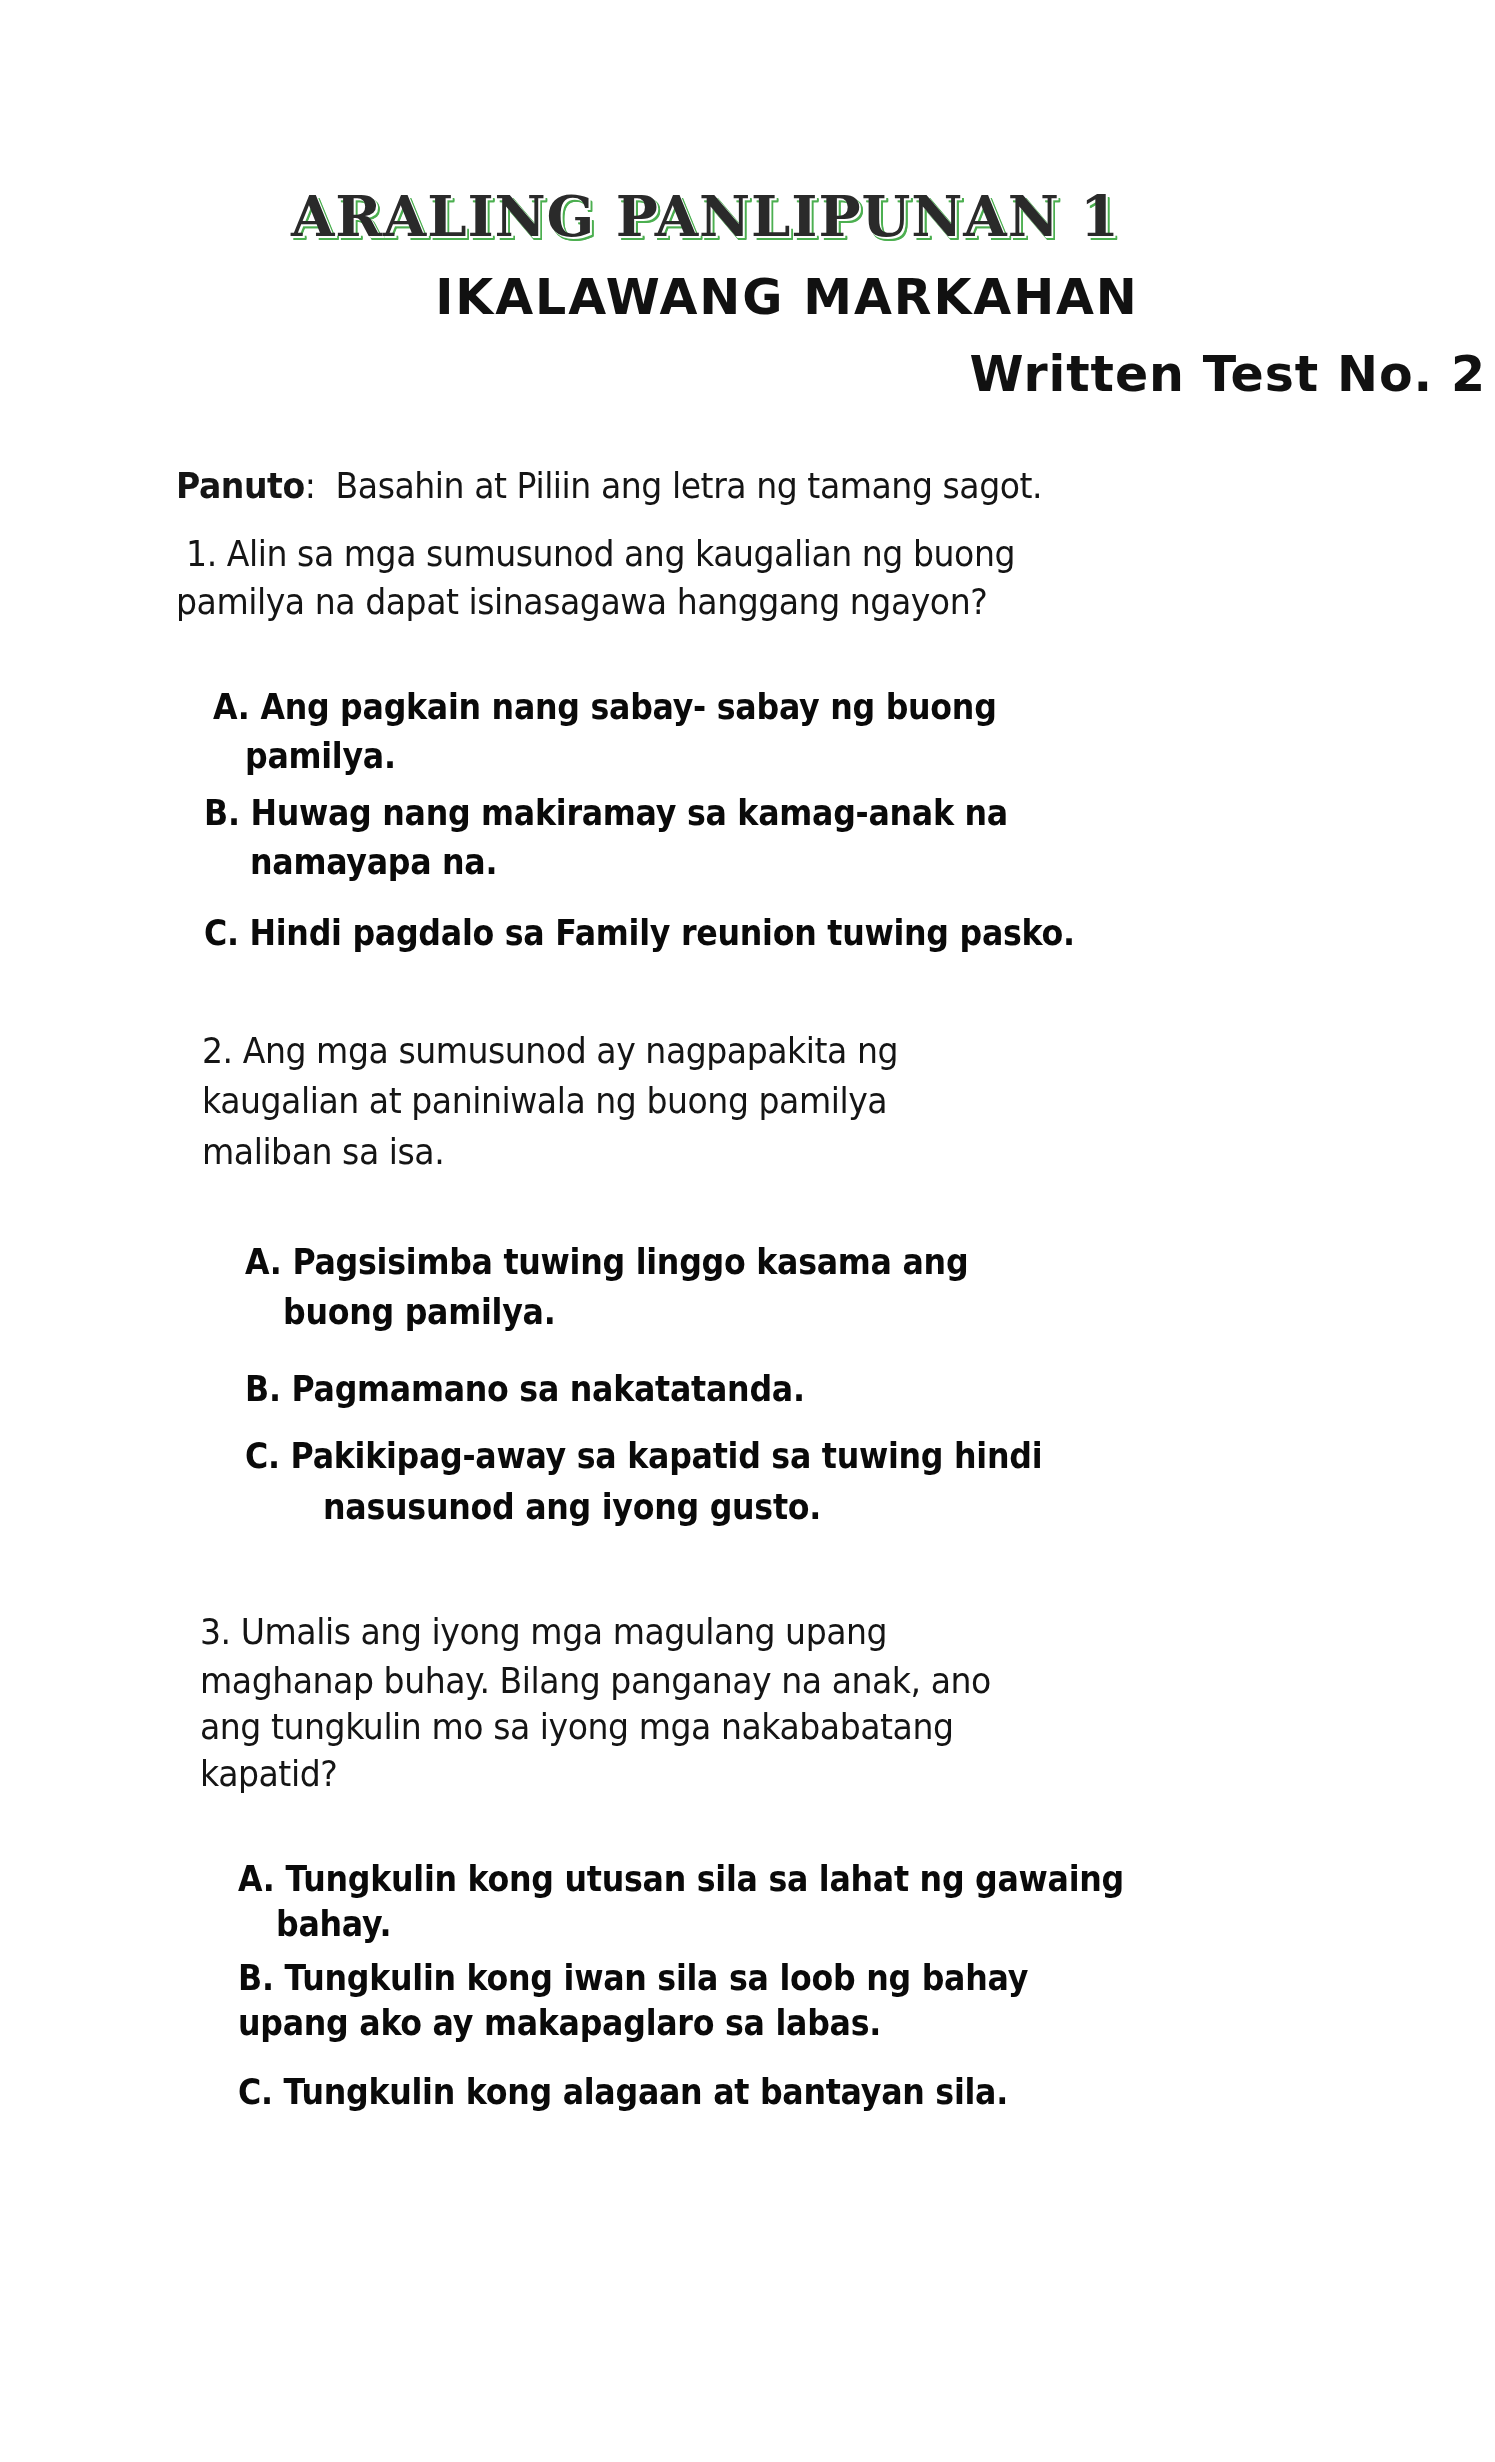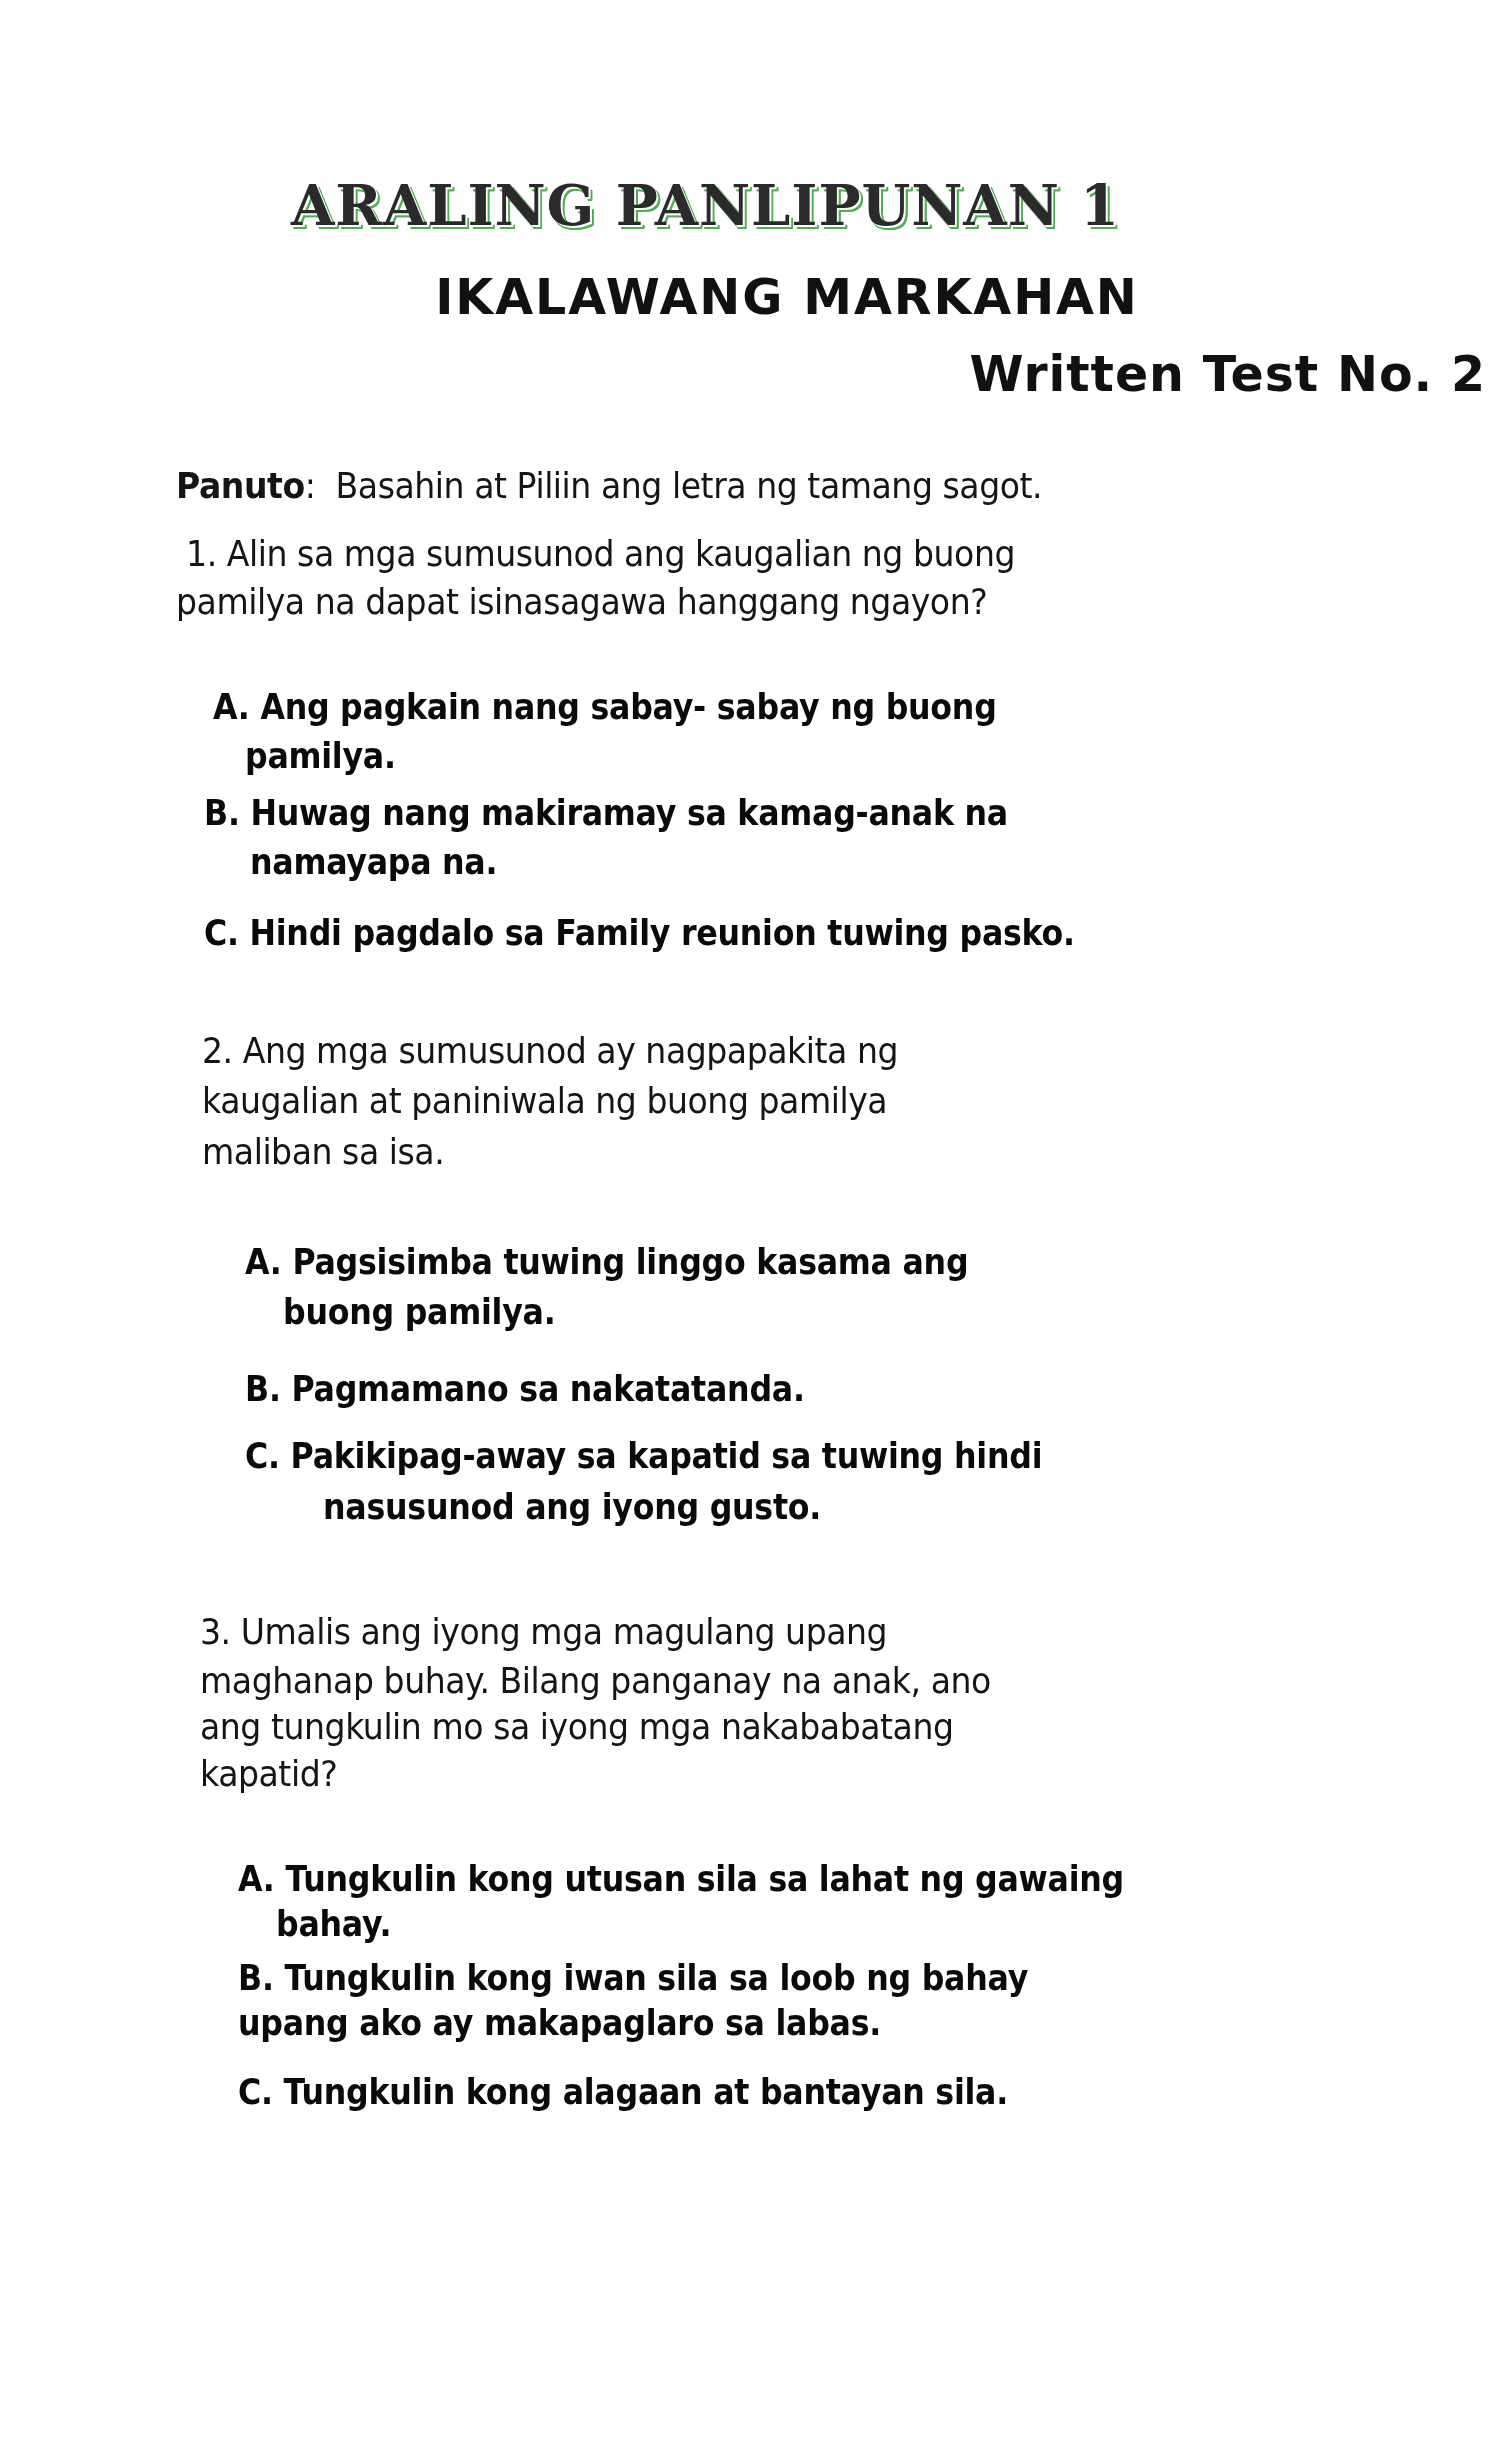--- a/index.html
+++ b/index.html
@@ -11,21 +11,21 @@
     width: 1495px;
     height: 2462px;
     position: relative;
     overflow: hidden;
     color: #111111;
     font-family: "DejaVu Sans", sans-serif;
   }
   .abs { position: absolute; white-space: nowrap; }
 
   .title {
-    left: 0; width: 1411px; top: 172px;
+    left: 0; width: 1411px; top: 183px;
     text-align: center;
     font-family: "DejaVu Serif", serif;
     font-weight: bold;
     font-size: 56px;
     letter-spacing: 0.9px;
     color: #2a2a2a;
     text-shadow:
       1.9px 1.9px 0 #ffffff,
       3.7px 3.7px 0 #4caf50,
       2.8px 3.7px 0 #4caf50,

